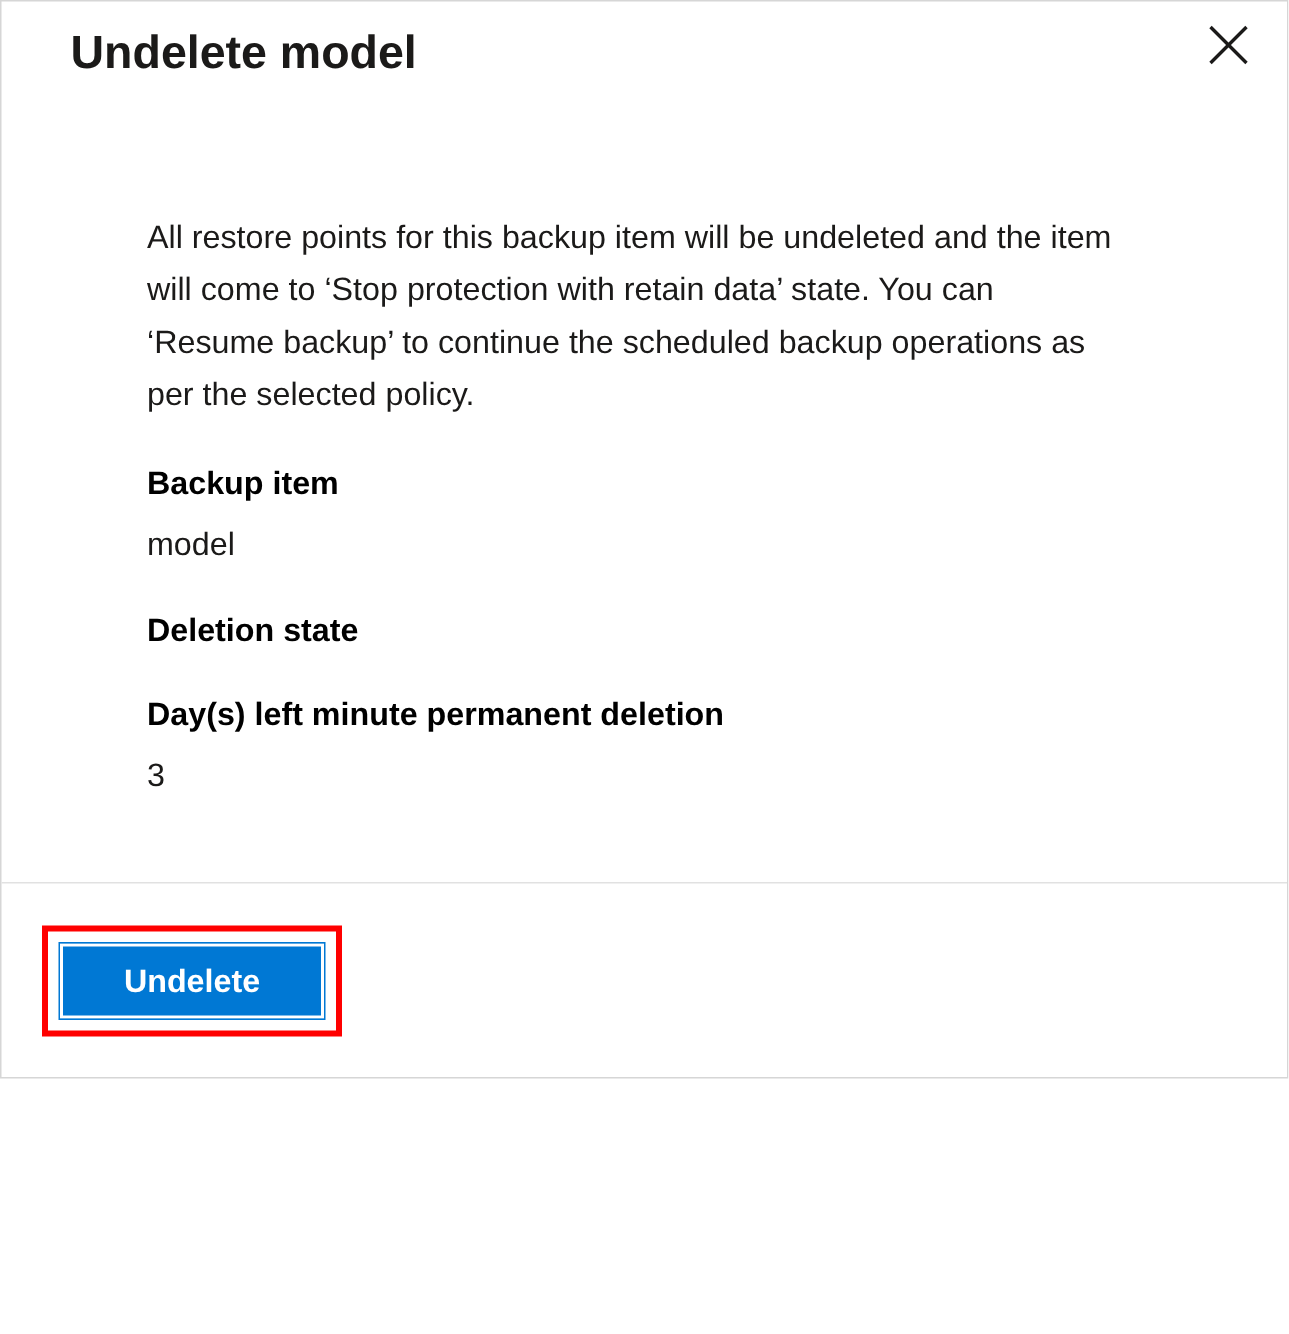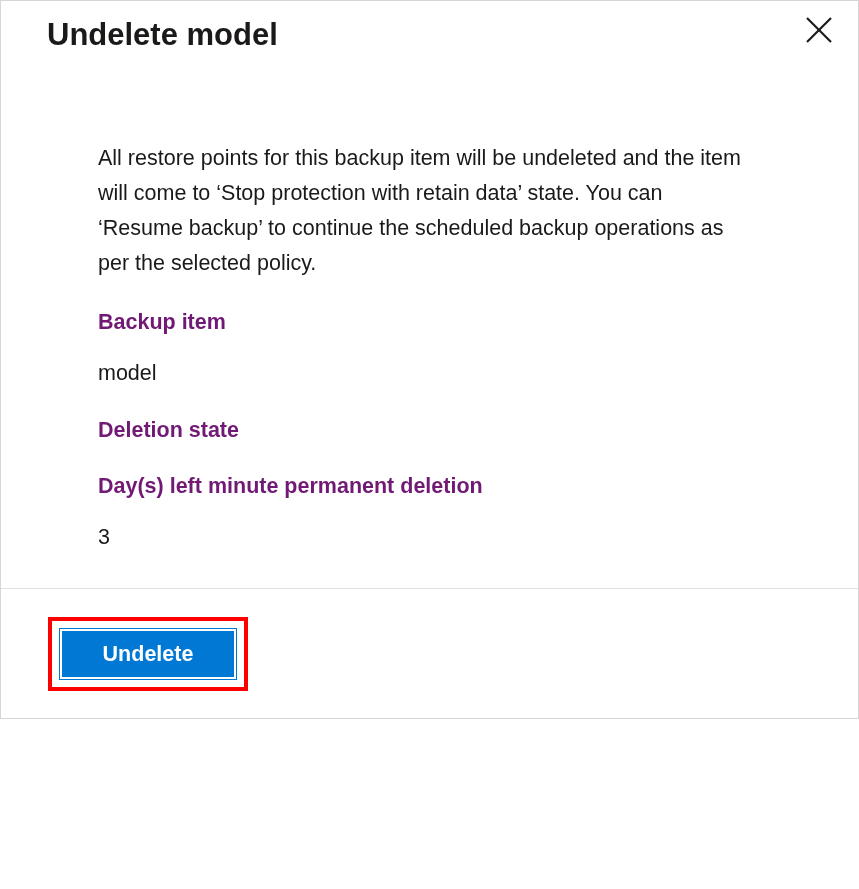--- a/index.html
+++ b/index.html
@@ -71,38 +71,38 @@
     margin: 0 0 26px 0;
     font-weight: normal;
   }
   .field {
     margin-top: 26px;
   }
   .field-label {
     font-size: 21.5px;
     font-weight: bold;
     line-height: 30px;
-    color: #701a75;
+    color: #000000;
     margin: 0;
   }
   .field-value {
     font-size: 21.5px;
     font-weight: normal;
     line-height: 32px;
     color: #1b1a19;
-    margin: 20px 0 0 0;
+    margin: 10px 0 0 0;
   }
   .dialog-footer {
     flex: 0 0 auto;
     height: 130px;
     border-top: 1px solid #e1e1e1;
     box-sizing: border-box;
     display: flex;
     align-items: center;
-    padding-left: 47px;
+    padding-left: 27px;
   }
   .highlight-box {
     border: 4px solid #ff0000;
     padding: 8px;
     display: inline-block;
     box-sizing: border-box;
   }
   .primary-button {
     background: #0078d4;
     color: #ffffff;

